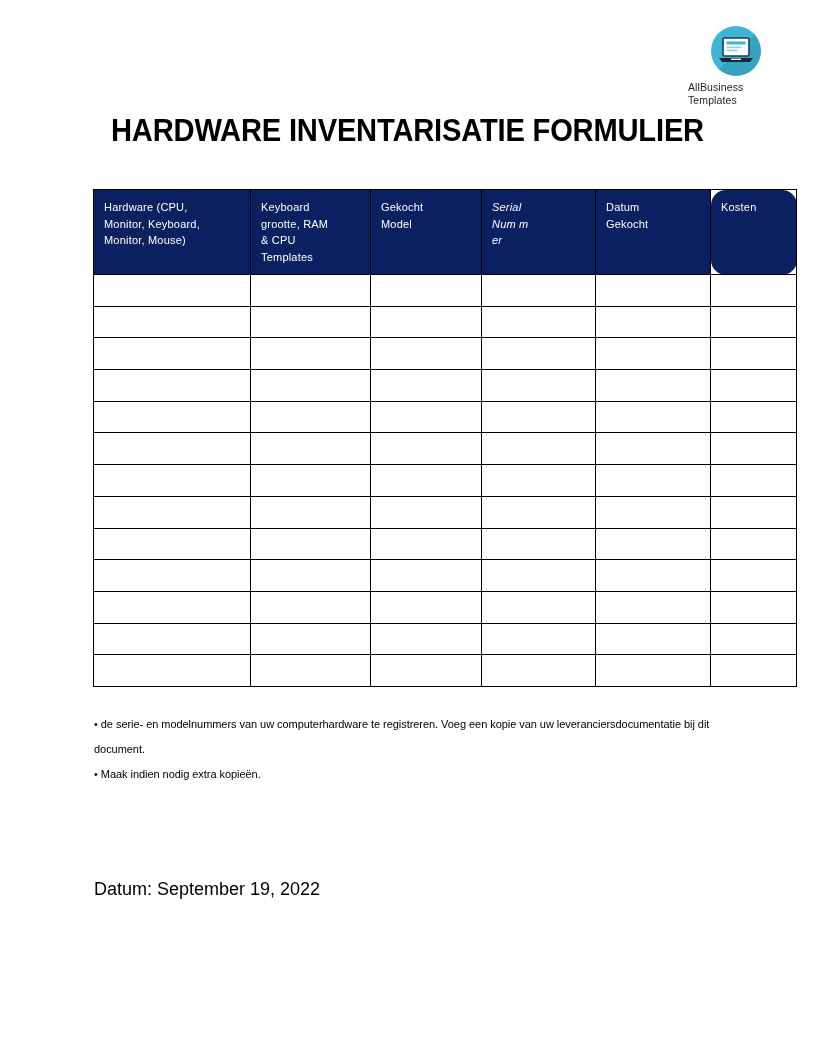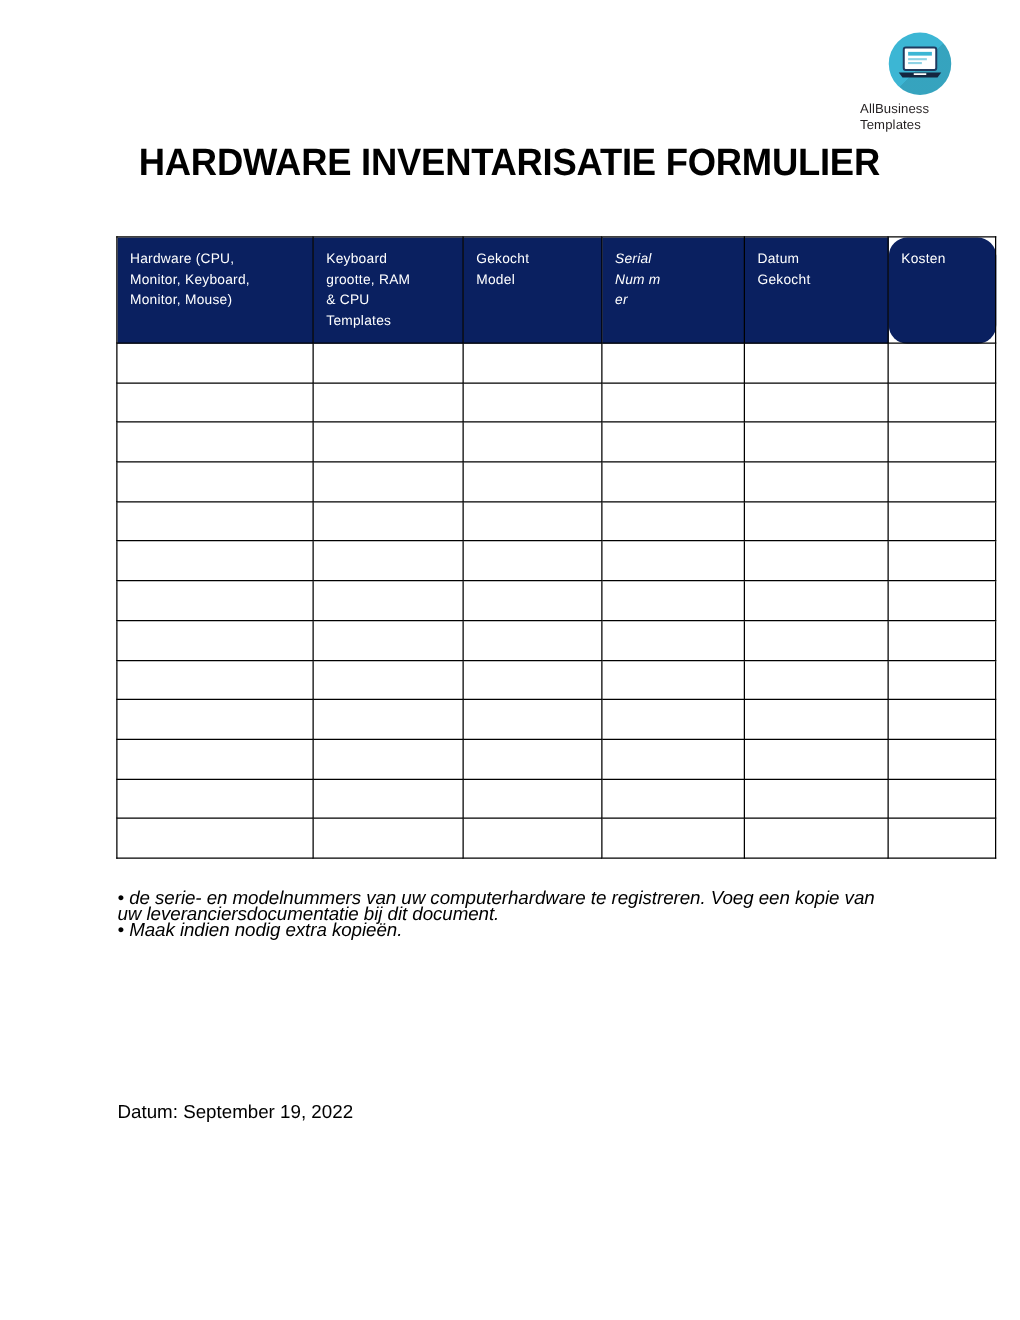--- a/index.html
+++ b/index.html
@@ -106,30 +106,29 @@
     width: 625px;
   }
   .notes-heading {
     font-style: italic;
     font-size: 14.5px;
     line-height: 20px;
     margin-bottom: 3px;
     letter-spacing: 0.1px;
   }
   .note-line {
-    font-style: italic;
-    font-size: 15px;
-    line-height: 13px;
+    font-size: 11px;
+    line-height: 25px;
     letter-spacing: -0.05px;
   }
   .date-line {
     position: absolute;
     left: 94px;
     top: 881px;
-    font-size: 15px;
+    font-size: 18px;
     line-height: 17px;
   }
 </style>
 </head>
 <body>
 
 <div class="brand">
   <div class="brand-mark">
     <div class="shade"></div>
     <svg width="36" height="30" viewBox="0 0 36 30" xmlns="http://www.w3.org/2000/svg">

